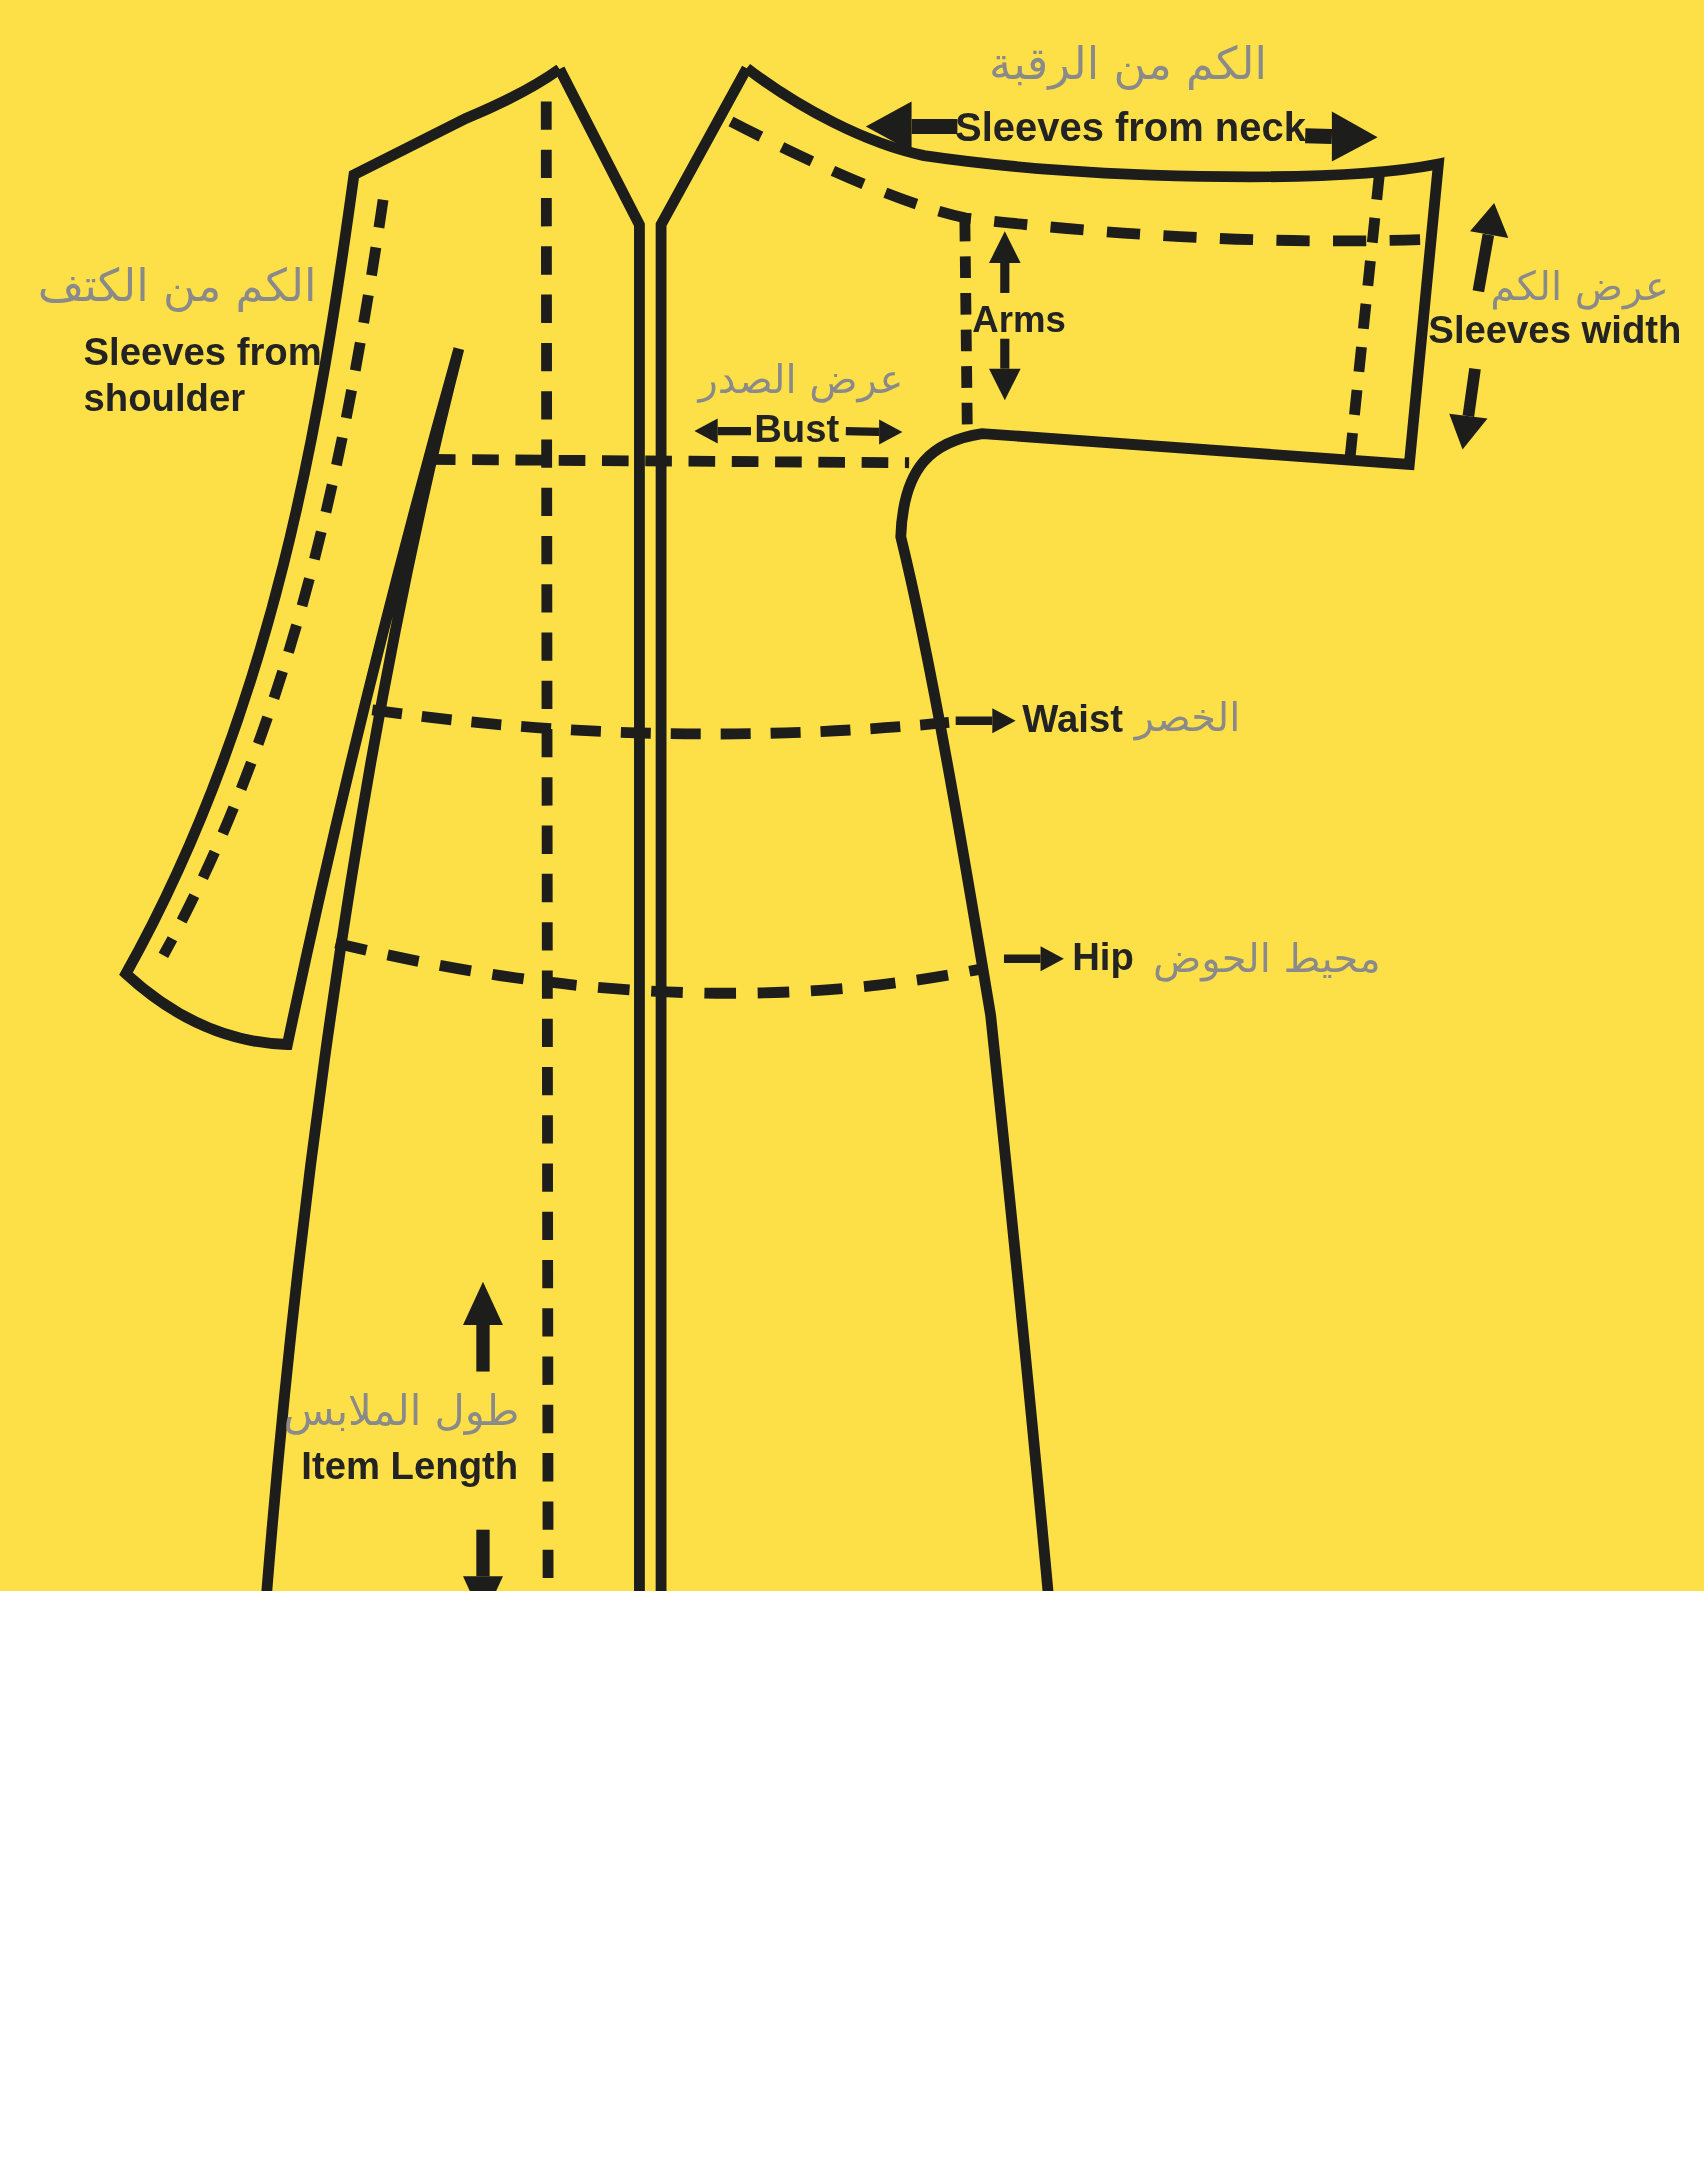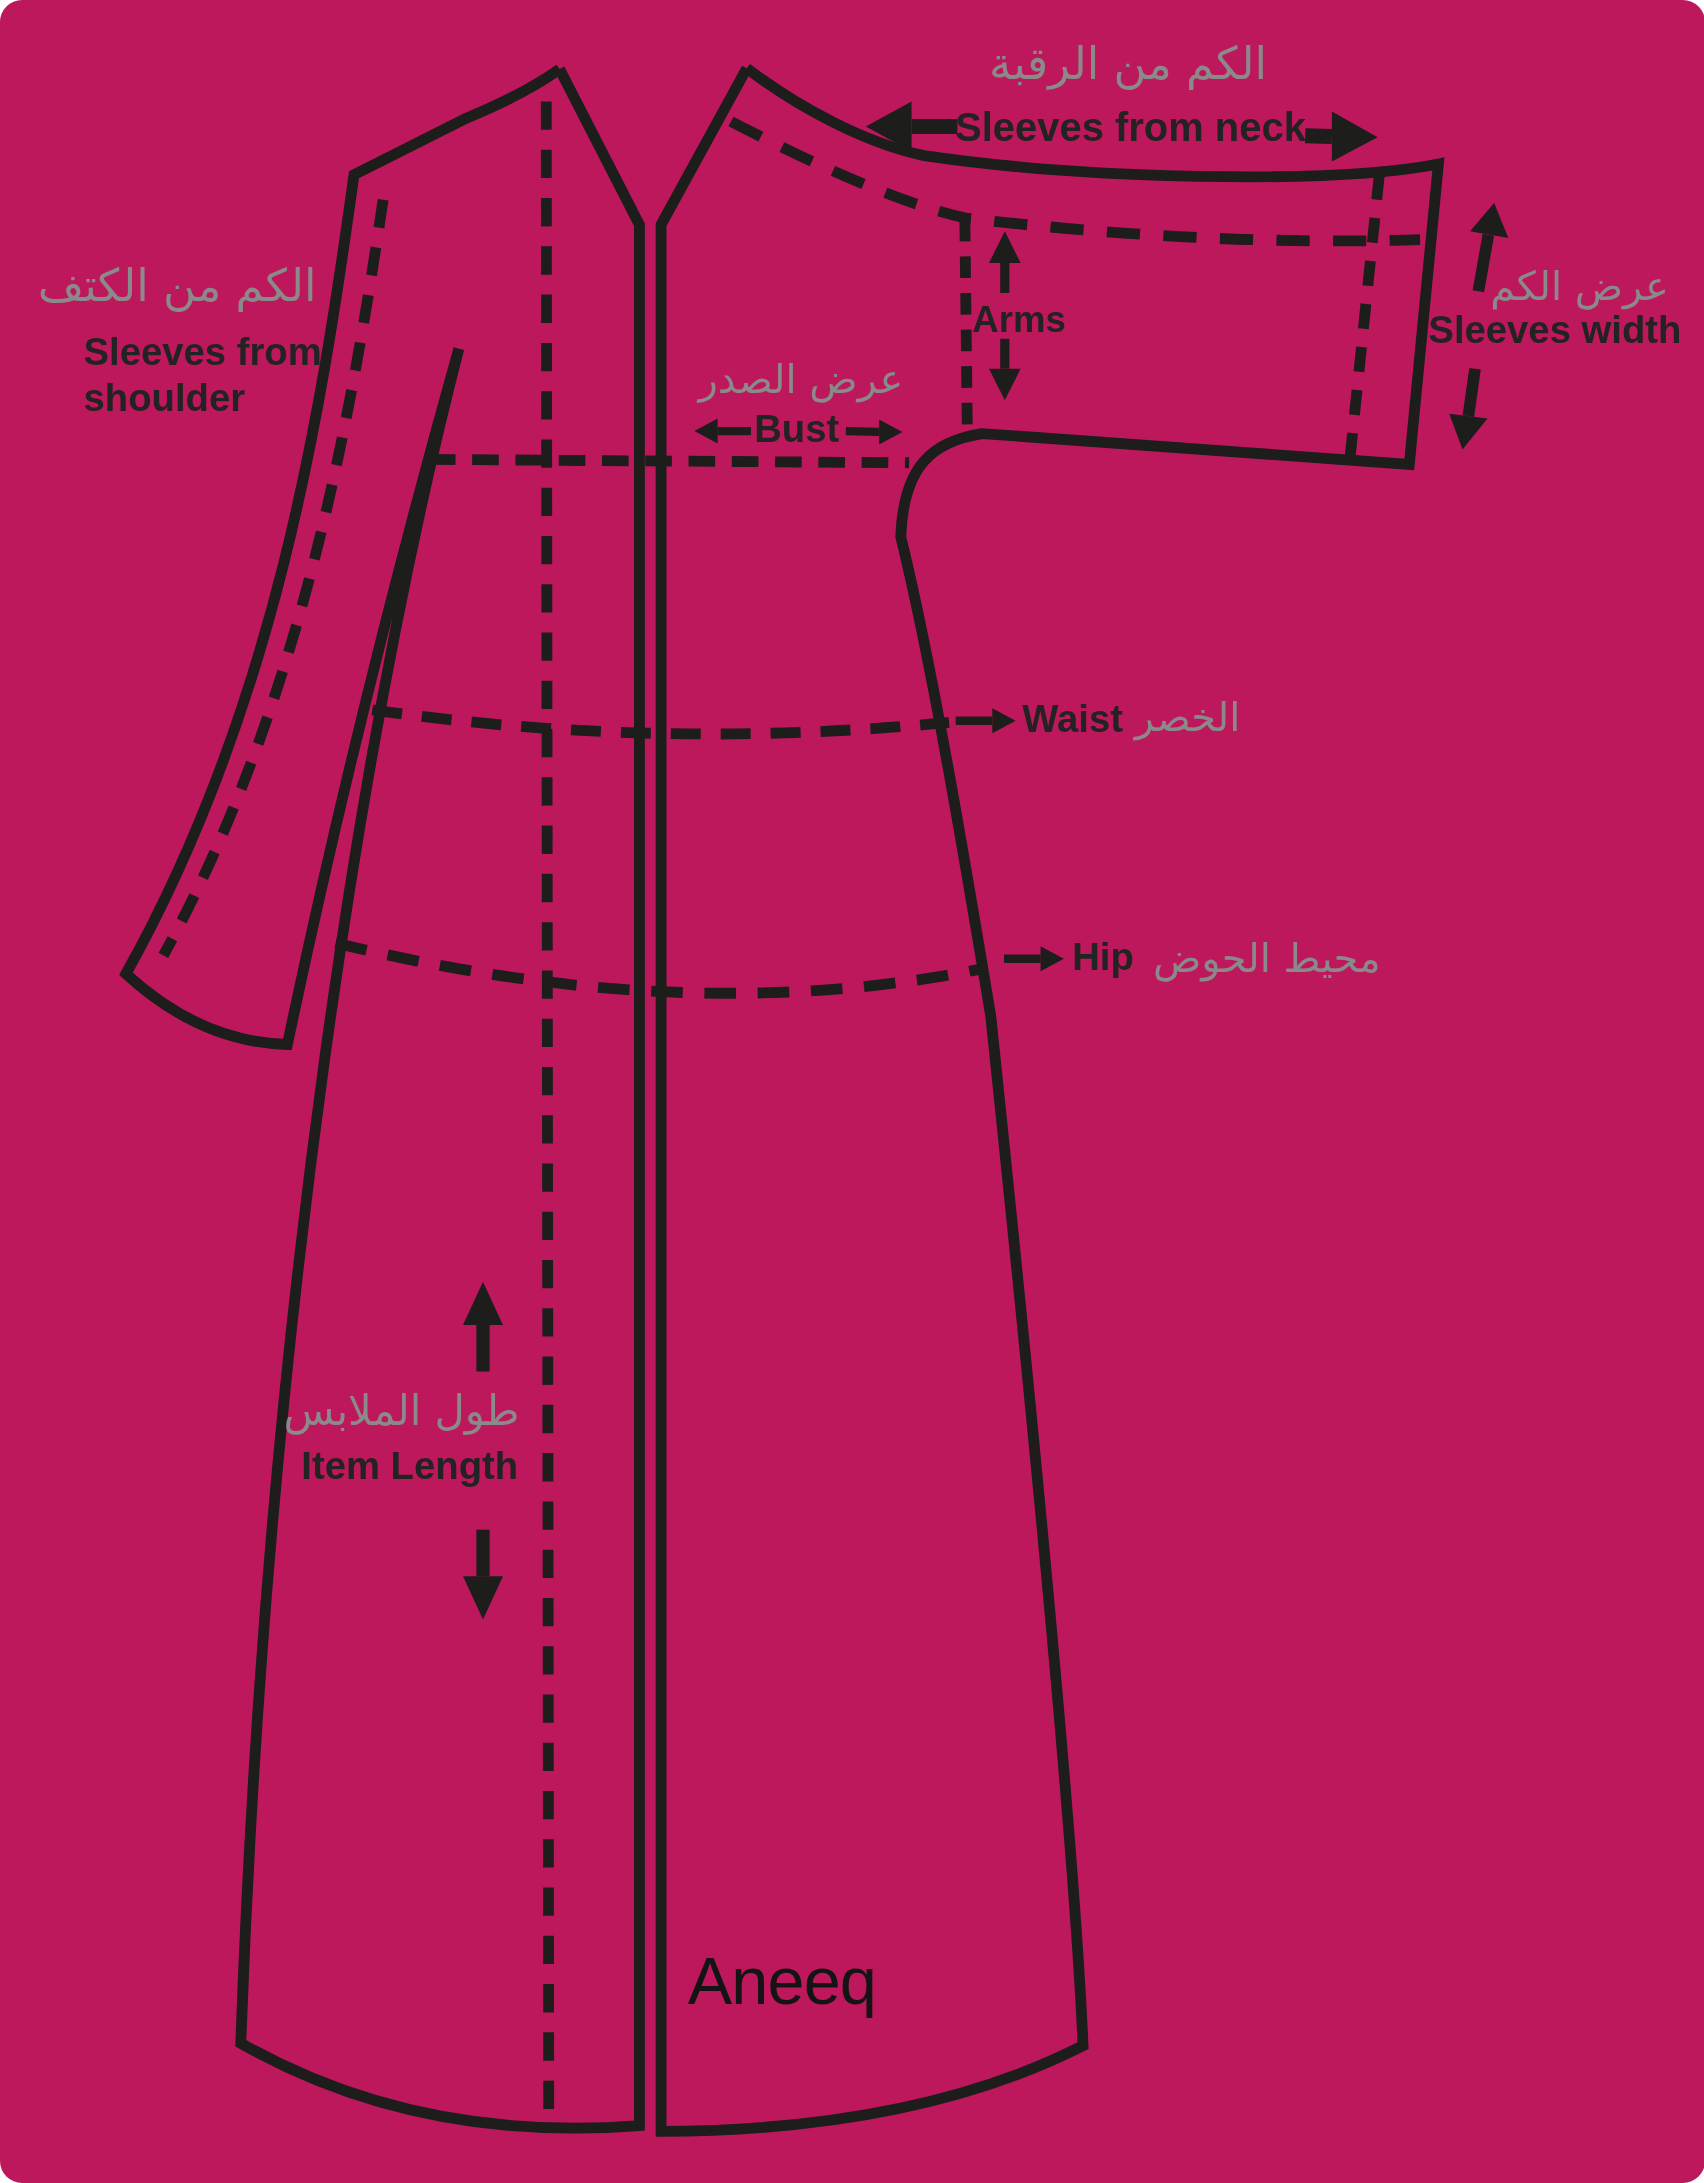--- a/index.html
+++ b/index.html
@@ -1,16 +1,16 @@
 <!DOCTYPE html>
 <html style="font-size:13.3px"><head>
 <meta charset="utf-8">
 <style>
   html,body{margin:0;padding:0;background:#ffffff;}
-  .stage{position:relative;width:1705px;height:2183px;background:#be185d;overflow:hidden;border-radius:22px;}
+  .stage{position:relative;width:1705px;height:1591px;background:#fde047;overflow:hidden;}
   svg{position:absolute;left:0;top:0;}
   .outline{fill:none;stroke:#1d1d1b;stroke-width:13;stroke-linejoin:miter;stroke-linecap:butt;}
   .dashed{fill:none;stroke:#1d1d1b;stroke-width:13;stroke-linecap:butt;}
   .arrow-shaft{stroke:#1d1d1b;stroke-linecap:butt;}
   .arrow-head{fill:#1d1d1b;stroke:none;}
   text.ar{fill:#8a8a8a;font-family:"DejaVu Sans",sans-serif;font-weight:500;}
   text.en{fill:#232323;font-family:"Liberation Sans","DejaVu Sans",sans-serif;font-weight:700;}
   text.brand{fill:#141414;font-family:"Liberation Sans","DejaVu Sans",sans-serif;font-weight:400;letter-spacing:-1px;}
 </style>
 </head>

